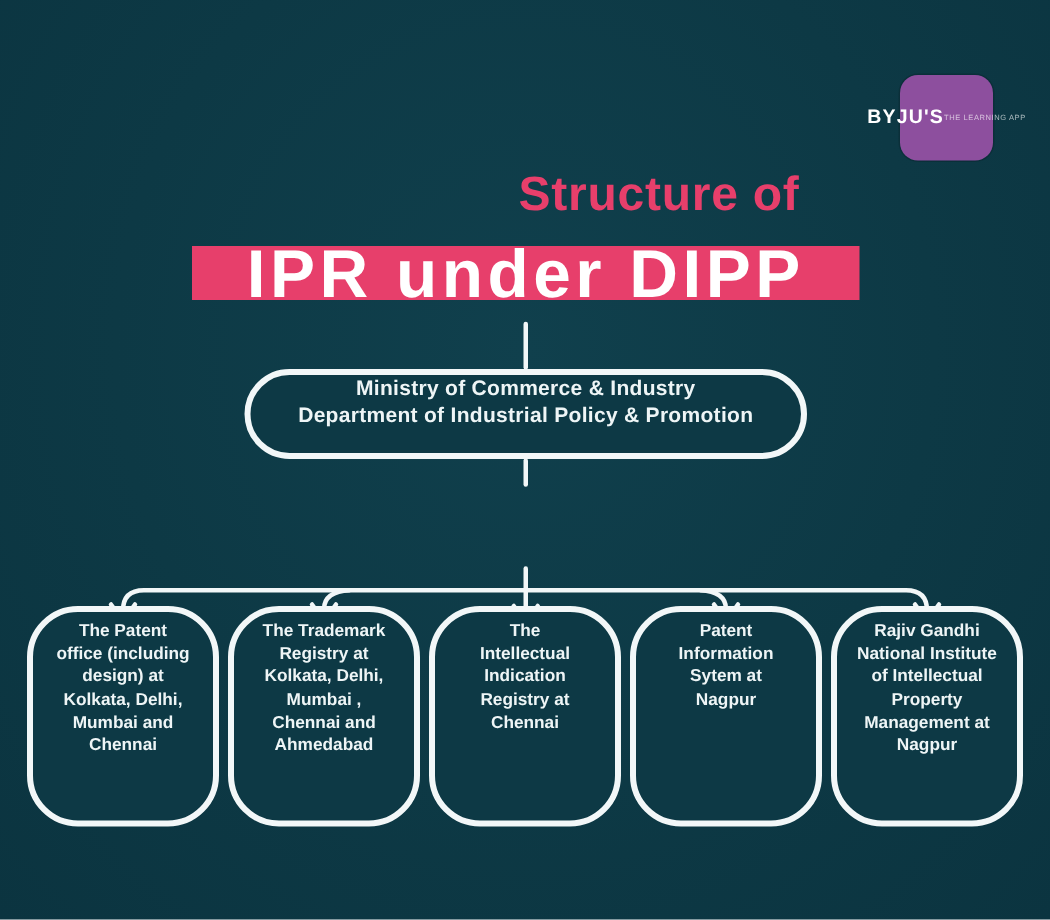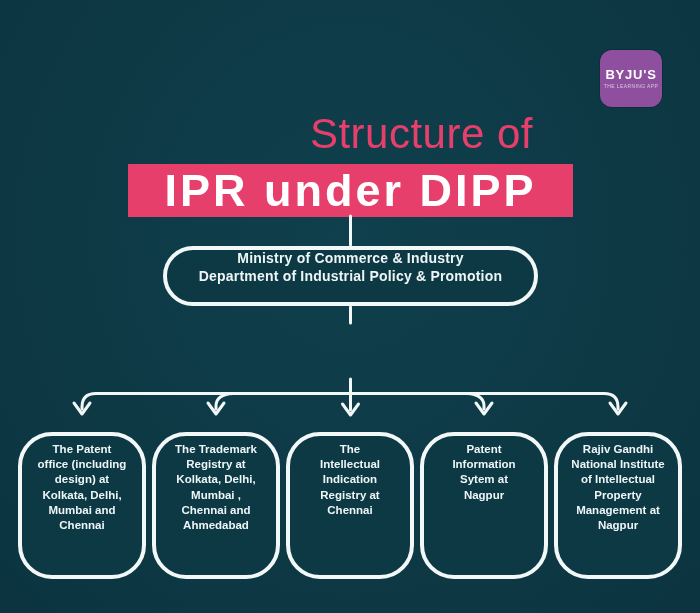--- a/index.html
+++ b/index.html
@@ -22,32 +22,32 @@
     font-size: 104px;
     line-height: 1;
     font-weight: bold;
     letter-spacing: -5px;
     color: var(--pink);
   }
   .title-sub {
     position: absolute;
     right: 167px;
     top: 113px;
-    font-size: 42px;
+    font-size: 32px;
     line-height: 1;
-    font-weight: normal;
+    font-weight: bold;
     letter-spacing: 0.5px;
     color: var(--pink);
   }
   .title-banner {
     position: absolute;
     left: 128px;
     top: 164px;
     width: 445px;
-    height: 53px;
+    height: 36px;
     background: var(--pink);
     display: flex;
     align-items: center;
     justify-content: center;
   }
   .title-banner .banner-text {
     color: #ffffff;
     font-size: 45px;
     font-weight: bold;
     letter-spacing: 3px;
@@ -58,21 +58,21 @@
   
   .logo {
     position: absolute;
     top: 50px;
     right: 38px;
     width: 62px;
     height: 57px;
     background: #8d4f9e;
     border-radius: 12px;
     display: flex;
-    flex-direction: column;
+    flex-direction: row;
     align-items: center;
     justify-content: center;
     box-shadow: 0 0 0 1px rgba(0,0,0,0.15);
   }
   .logo-name {
     color: #ffffff;
     font-size: 13px;
     font-weight: bold;
     letter-spacing: 0.8px;
     line-height: 1.15;
@@ -115,21 +115,21 @@
     width: 375px;
     border-radius: 30px;
   }
   .node-mid .node-text { font-size: 14px; line-height: 1.28; letter-spacing: 0.2px; }
   #node-ministry   { top: 246px; height: 60px; }
   #node-controller { top: 324px; height: 54px; }
 
   .leaf-row {
     position: absolute;
     left: 18px;
-    top: 432px;
+    top: 404px;
     width: 664px;
     height: 147px;
     display: flex;
     justify-content: space-between;
   }
   .node-leaf {
     position: relative;
     width: 128px;
     height: 147px;
     border-radius: 34px;

